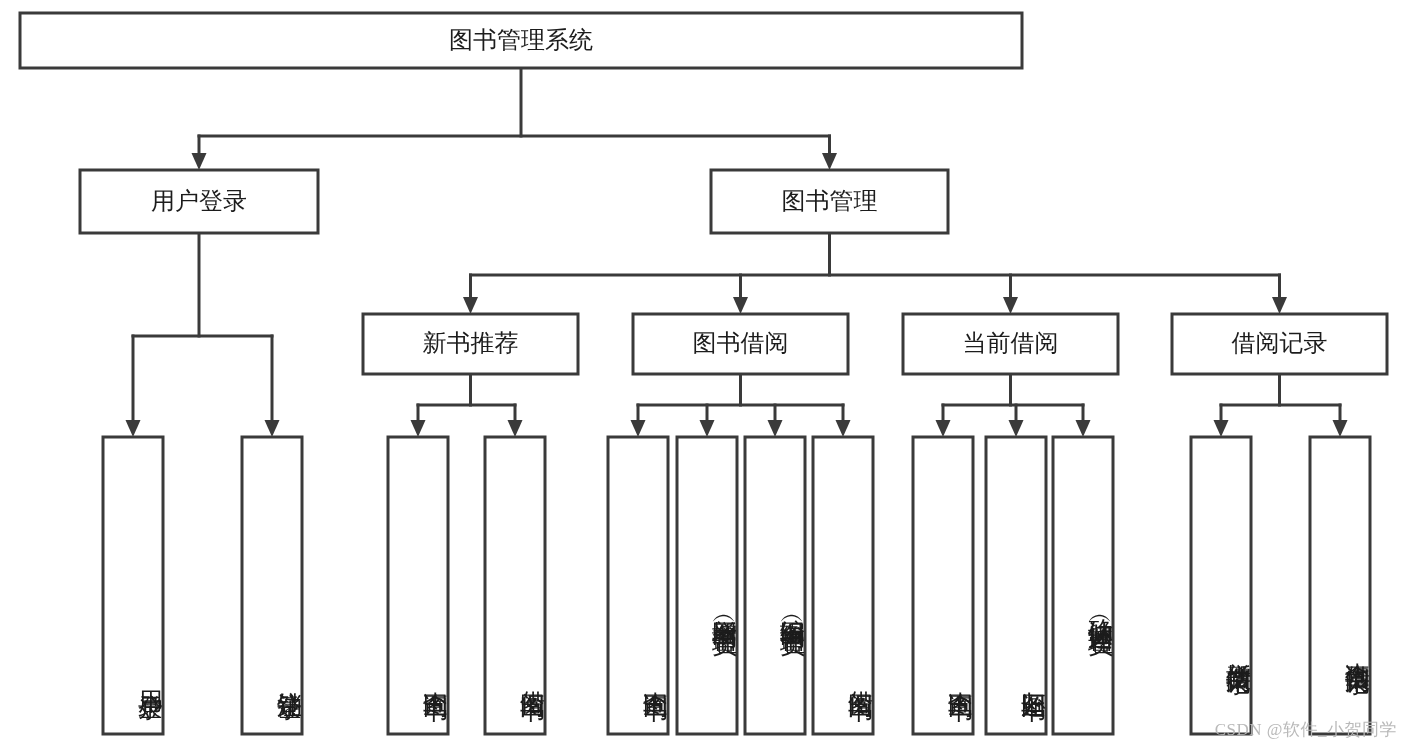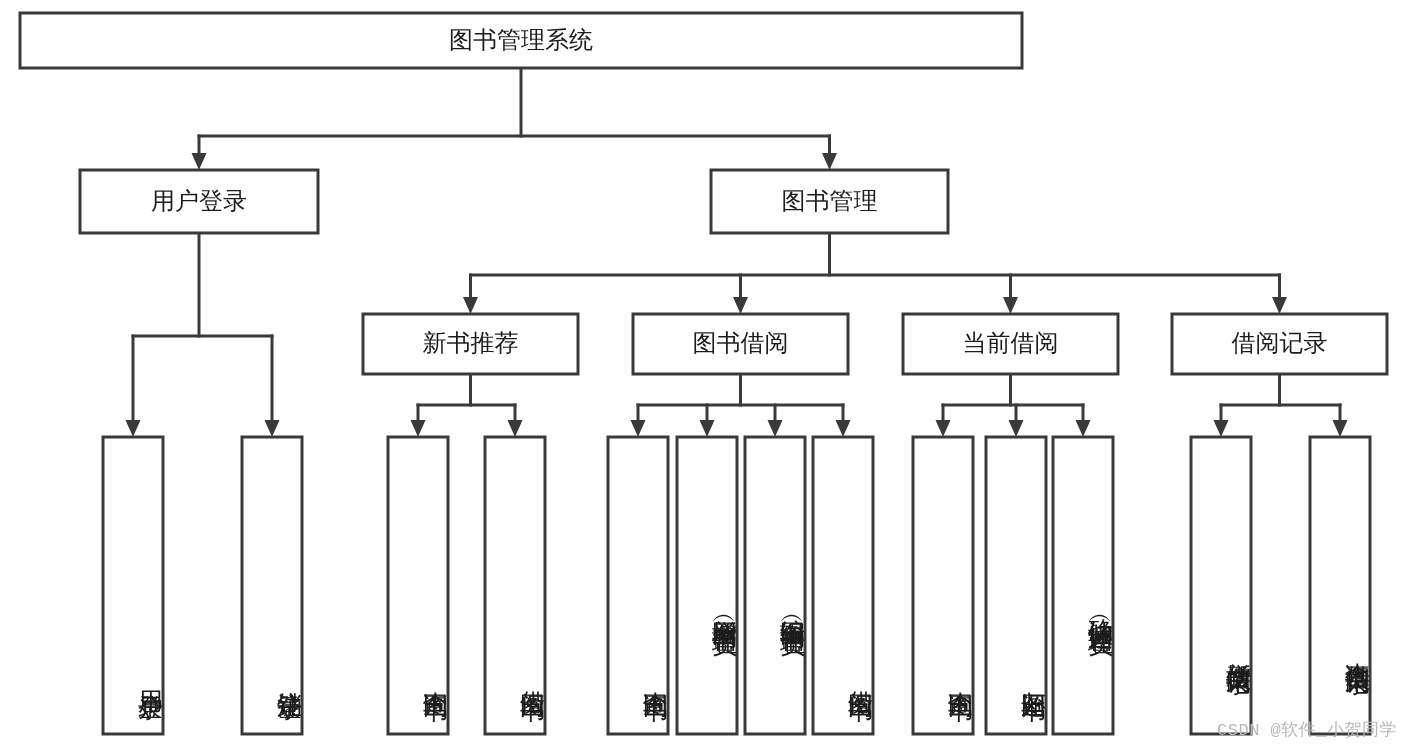--- a/index.html
+++ b/index.html
@@ -61,21 +61,21 @@
     display: flex;
     align-items: flex-start;
     justify-content: center;
     white-space: nowrap;
     pointer-events: none;
   }
   .watermark {
     position: absolute;
     right: 8px;
     bottom: 6px;
-    font-family: Liberation Mono, monospace;
+    font-family: Liberation Serif, serif;
     font-size: 17px;
     color: #b9b9b9;
     letter-spacing: 0.5px;
     white-space: nowrap;
   }
 </style>
 </head>
 <body>
 
 <div id="diagram-root">

